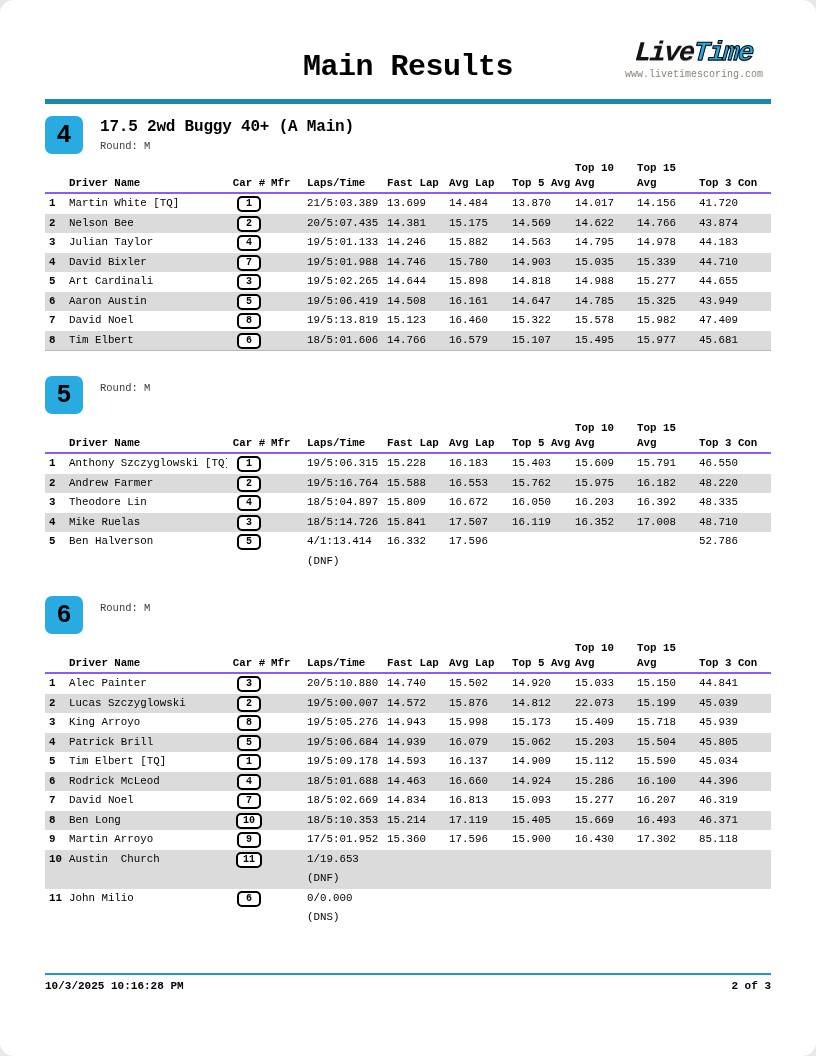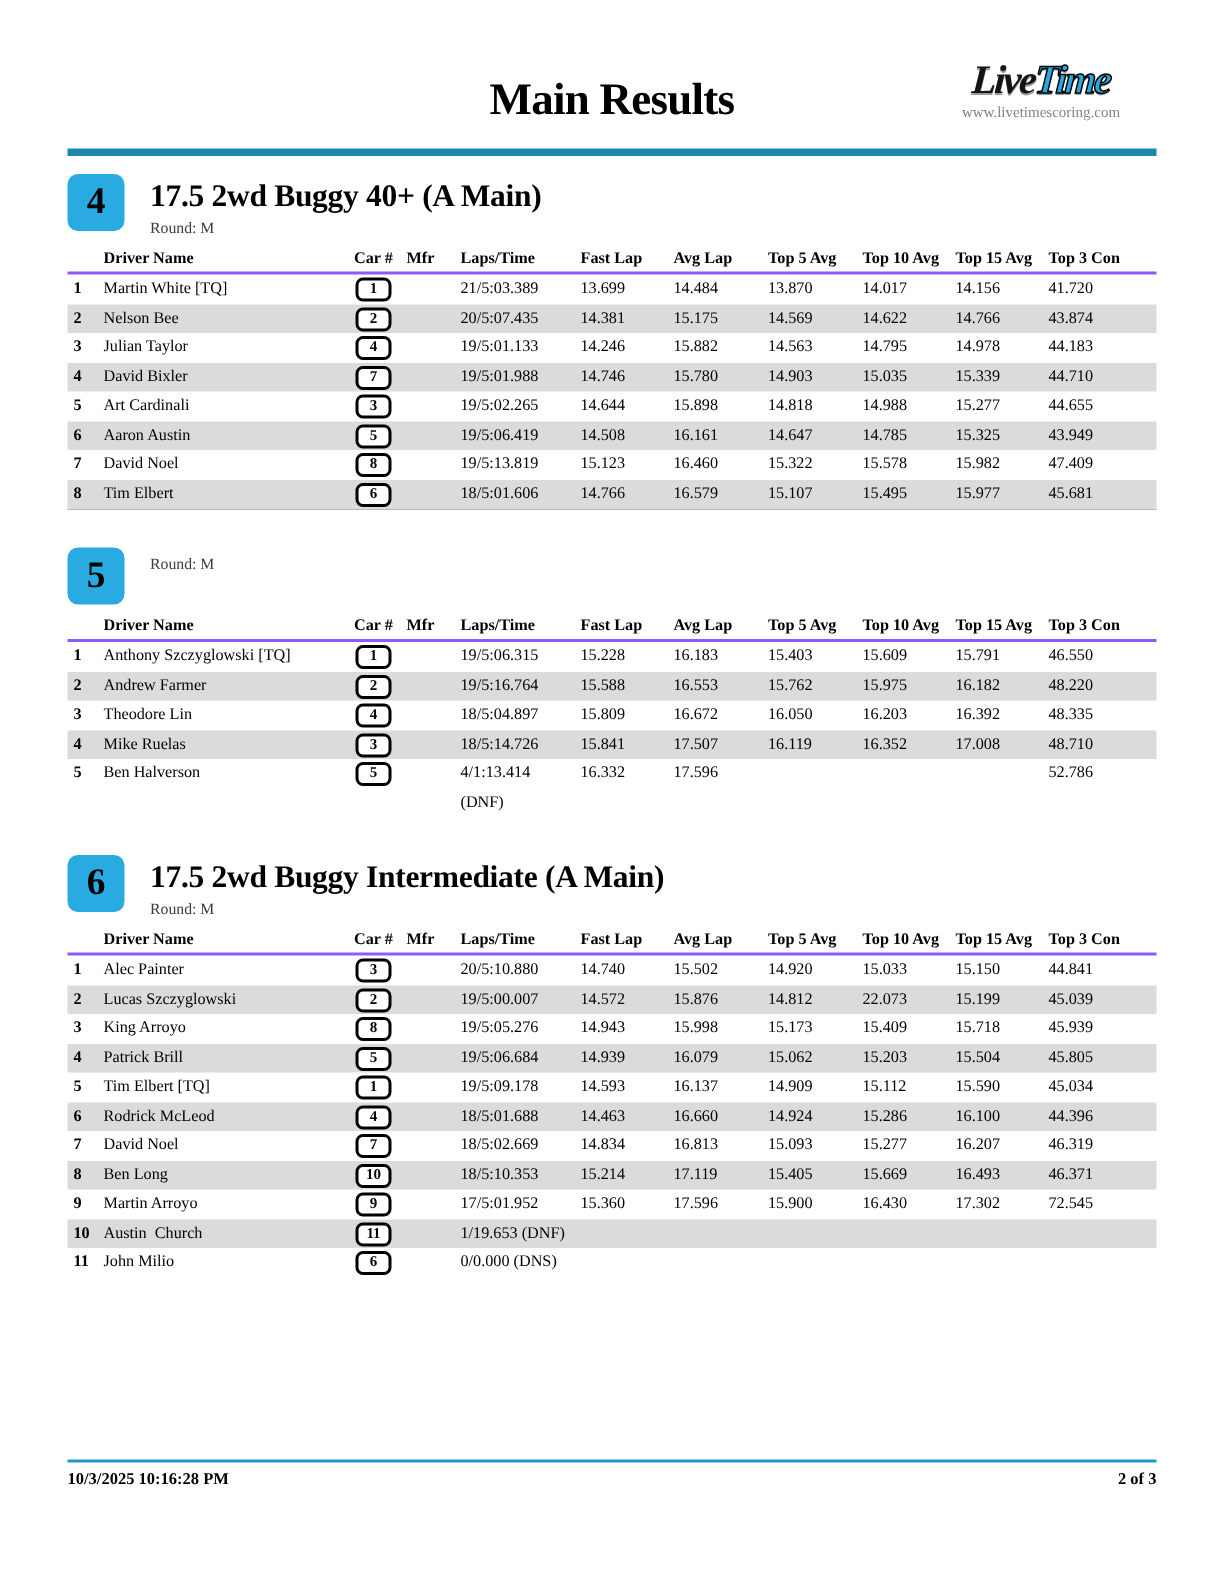--- a/index.html
+++ b/index.html
@@ -1,20 +1,21 @@
 <!DOCTYPE html>
 <html><head>
 <meta charset="utf-8">
 <style>
   * { margin:0; padding:0; box-sizing:border-box; }
   html,body { background:#e8e8e8; }
   .page {
     position:relative; width:816px; height:1056px; background:#ffffff;
-    font-family:Liberation Serif, serif; color:#000; overflow:hidden;
+    font-family:Liberation Mono, monospace; color:#000; overflow:hidden;
     margin:0 auto;
+    border-radius:14px;
   }
   
   .hdr { position:absolute; top:0; left:0; right:0; height:100px; }
   .main-title {
     position:absolute; left:0; right:0; top:50px; text-align:center;
     font-size:30px; font-weight:bold; letter-spacing:-0.5px;
   }
   .logo { position:absolute; right:42px; top:38px; width:160px; text-align:center; }
   .logo-text {
     font-size:27px; font-style:italic; font-weight:bold; letter-spacing:-1.5px;
@@ -28,21 +29,21 @@
   
   .content { position:absolute; top:116px; left:45px; width:726px; }
   .section { margin-bottom:25px; }
   .sec-header { display:flex; gap:17px; margin-bottom:7px; }
   .race-box {
     width:38px; height:38px; background:#29ABE2; border-radius:7px; flex:0 0 38px;
     display:flex; align-items:center; justify-content:center;
     font-size:25px; font-weight:bold; color:#000;
   }
   .sec-titles { padding-top:2px; }
-  .sec-title { font-size:21px; font-weight:bold; white-space:pre; letter-spacing:-0.2px; }
+  .sec-title { font-size:16px; font-weight:bold; white-space:pre; letter-spacing:-0.2px; }
   .sec-round { font-size:10.5px; color:#3c3c3c; margin-top:4px; }
   
   .tbl { width:726px; }
   .trow {
     display:grid;
     grid-template-columns:24px 158px 44px 36px 80px 62px 63px 63px 62px 62px 72px;
     align-items:start; font-size:10.8px; line-height:19.5px; min-height:19.5px;
   }
   .thead { font-weight:bold; line-height:15px; min-height:17px; border-bottom:2px solid #8b5cf6; padding-bottom:1px; align-items:end; }
   .tbl-rule { border-bottom:1px solid #b9b9b9; }
@@ -323,21 +324,20 @@
             <div class="c-num"></div>
             <div class="c-num"></div>
             <div class="c-num">52.786</div>
           </div>
         </div>
       </div>
       <div class="section">
         <div class="sec-header">
           <div class="race-box">6</div>
           <div class="sec-titles">
-            <div class="sec-title">17.5 2wd Buggy Intermediate (A Main)</div>
             <div class="sec-round">Round: M</div>
           </div>
         </div>
         <div class="tbl">
           <div class="trow thead">
             <div class="c-pos"></div>
             <div class="c-driver">Driver Name</div>
             <div class="c-car">Car #</div>
             <div class="c-mfr">Mfr</div>
             <div class="c-laps">Laps/Time</div>
@@ -474,21 +474,21 @@
             <div class="c-car"><span class="badge">9</span></div>
             <div class="c-mfr"></div>
             <div class="c-laps">
               <div>17/5:01.952</div>
             </div>
             <div class="c-num">15.360</div>
             <div class="c-num">17.596</div>
             <div class="c-num">15.900</div>
             <div class="c-num">16.430</div>
             <div class="c-num">17.302</div>
-            <div class="c-num">72.545</div>
+            <div class="c-num">85.118</div>
           </div>
           <div class="trow stripe">
             <div class="c-pos">10</div>
             <div class="c-driver">Austin  Church</div>
             <div class="c-car"><span class="badge">11</span></div>
             <div class="c-mfr"></div>
             <div class="c-laps">
               <div>1/19.653 (DNF)</div>
             </div>
             <div class="c-num"></div>

